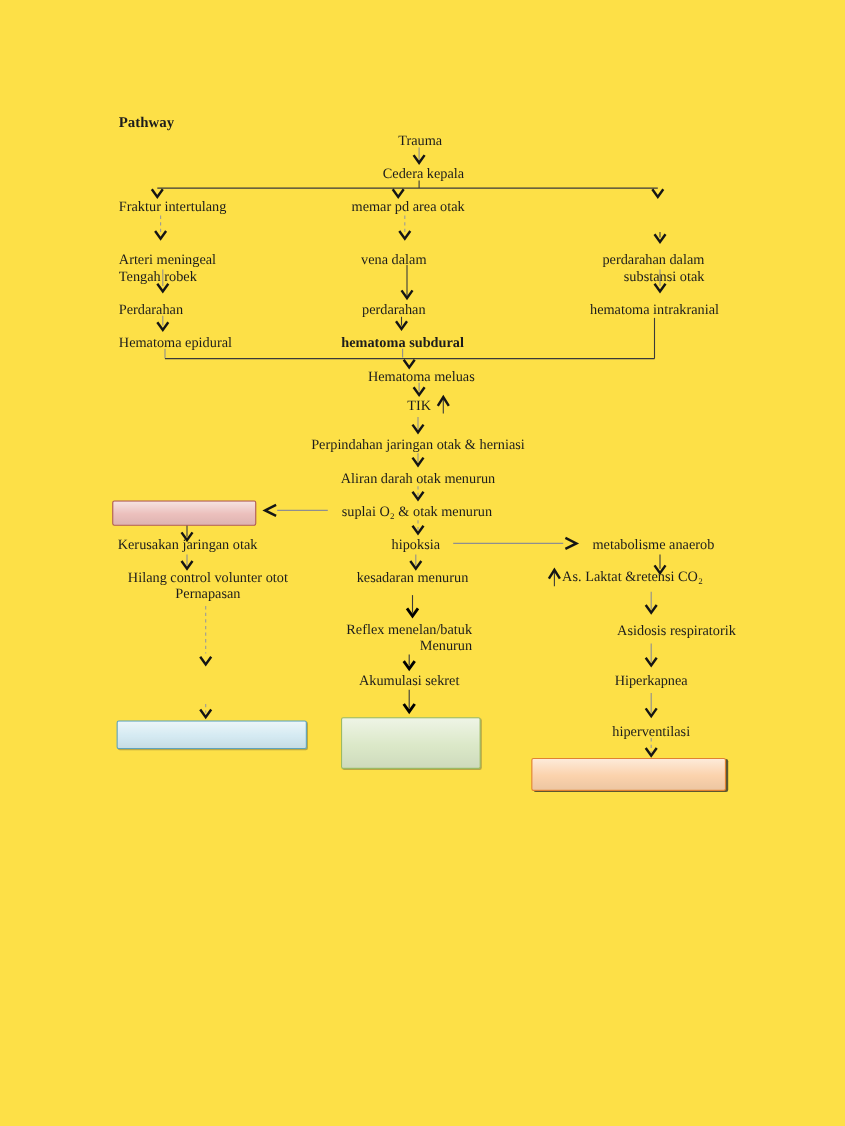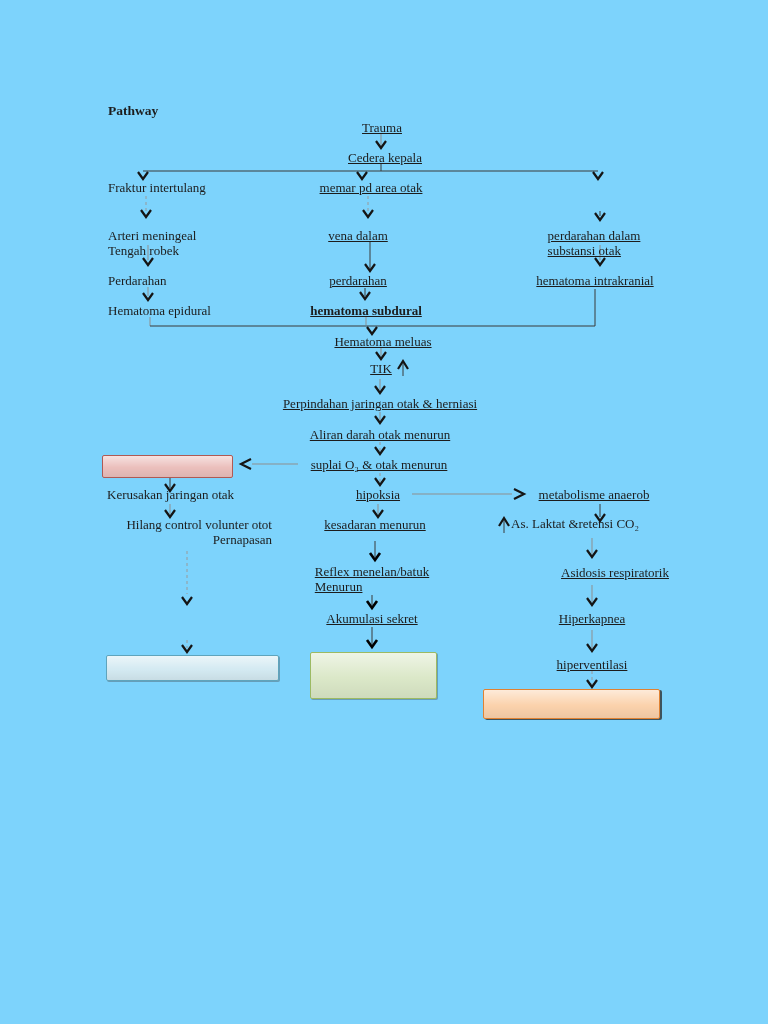--- a/index.html
+++ b/index.html
@@ -1,19 +1,19 @@
 <!DOCTYPE html>
 <html><head>
 <meta charset="utf-8">
 <style>
   html,body{margin:0;padding:0;background:#ffffff;}
-  .page{position:relative;width:768px;height:1024px;background:#7dd3fc;overflow:hidden;
+  .page{position:relative;width:768px;height:1024px;background:#fde047;overflow:hidden;
         font-family:"Liberation Serif","DejaVu Serif",serif;color:#1c1c1c;}
   .node{position:absolute;font-size:13px;line-height:15px;white-space:pre-line;z-index:2;}
-  .c{transform:translateX(-50%);text-align:left;text-decoration:underline;}
+  .c{transform:translateX(-50%);text-align:right;}
   .b{font-weight:bold;}
   .title{position:absolute;left:108px;top:103px;font-size:13.5px;font-weight:bold;z-index:2;}
   svg.connectors{position:absolute;left:0;top:0;z-index:1;}
   .ln{stroke:#8f8f8f;stroke-width:1;fill:none;}
   .lnd{stroke:#9a9a9a;stroke-width:1;fill:none;stroke-dasharray:3 3;}
   .lk{stroke:#3a3a3a;stroke-width:1;fill:none;}
   .h{fill:none;stroke:#151515;stroke-width:2.2;}
   .hb{fill:none;stroke:#000;stroke-width:2.6;}
   .box{position:absolute;z-index:2;border:1.5px solid;border-radius:2px;
        background-image:linear-gradient(rgba(255,255,255,.55),rgba(255,255,255,0) 55%,rgba(0,0,0,.06));}
@@ -136,21 +136,21 @@
   <div class="node c" style="left:383px;top:334px">Hematoma meluas</div>
   <div class="node c" style="left:381px;top:361px">TIK</div>
   <div class="node c" style="left:380px;top:396px">Perpindahan jaringan otak &amp; herniasi</div>
   <div class="node c" style="left:380px;top:427px">Aliran darah otak menurun</div>
   <div class="node c" style="left:379px;top:457px">suplai O₂ &amp; otak menurun</div>
 
   <div class="node" style="left:107px;top:487px">Kerusakan jaringan otak</div>
   <div class="node c" style="left:378px;top:487px">hipoksia</div>
   <div class="node c" style="left:594px;top:487px">metabolisme anaerob</div>
 
-  <div class="node" style="left:106px;top:517px;width:166px;text-align:right">Hilang control volunter otot
+  <div class="node" style="left:106px;top:517px;width:166px;text-align:center">Hilang control volunter otot
 Pernapasan</div>
   <div class="node c" style="left:375px;top:517px">kesadaran menurun</div>
   <div class="node" style="left:511px;top:516px">As. Laktat &amp;retensi CO₂</div>
 
   <div class="node c" style="left:372px;top:564px">Reflex menelan/batuk
 Menurun</div>
   <div class="node c" style="left:615px;top:565px">Asidosis respiratorik</div>
 
   <div class="node c" style="left:372px;top:611px">Akumulasi sekret</div>
   <div class="node c" style="left:592px;top:611px">Hiperkapnea</div>

